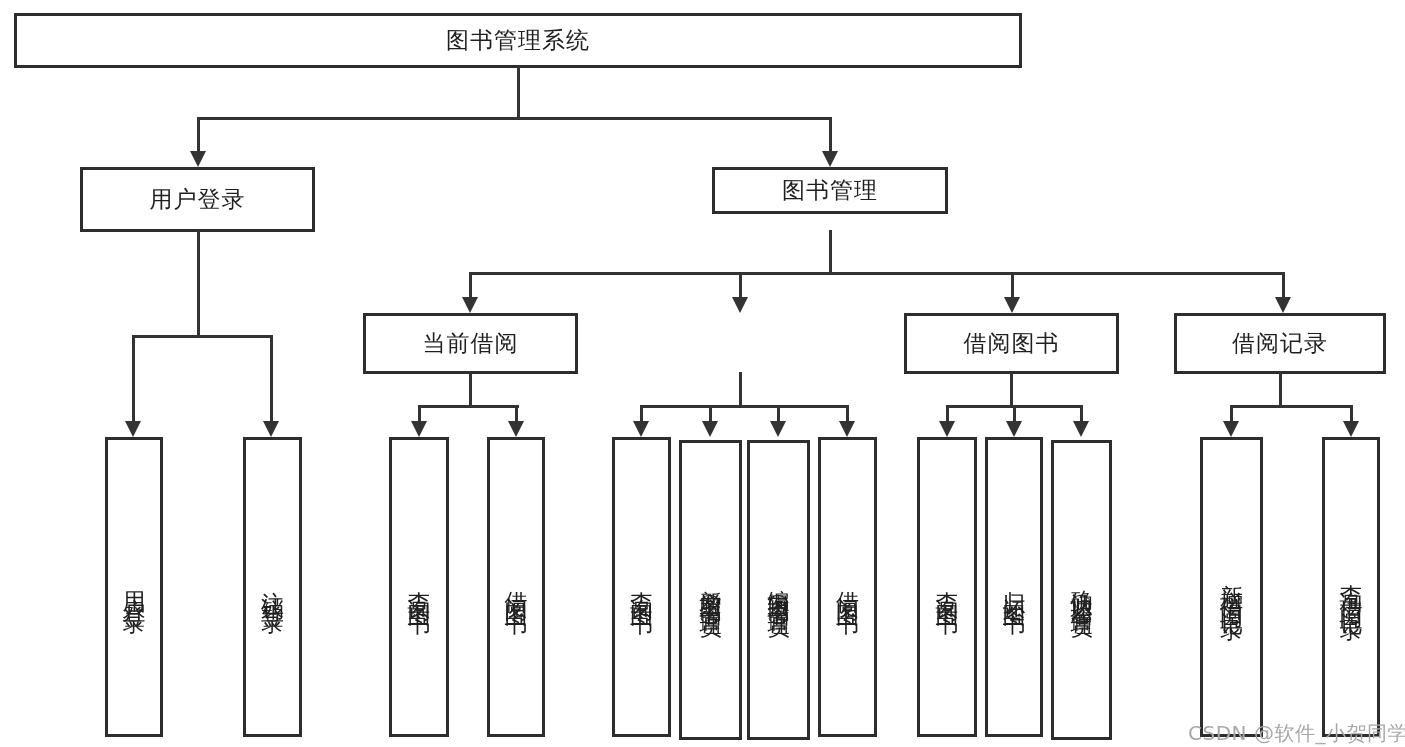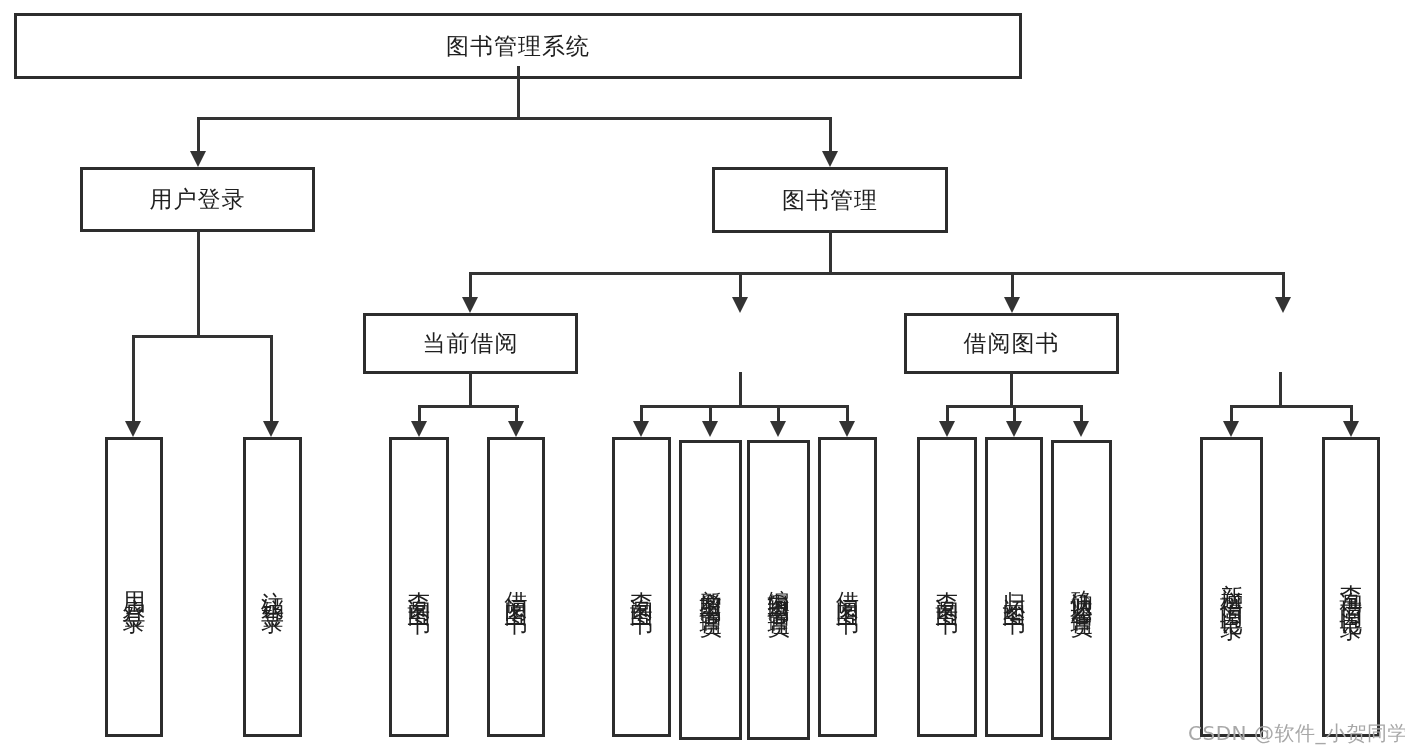--- a/index.html
+++ b/index.html
@@ -45,35 +45,35 @@
     color:#a8a8a8;
     letter-spacing:0.5px;
     white-space:nowrap;
   }
 </style>
 </head>
 <body>
 
 <div id="canvas">
 
-  <div class="box hbox" style="left:14px;top:13px;width:1008px;height:66px;">
+  <div class="box hbox" style="left:14px;top:13px;width:1008px;height:55px;">
     <span>图书管理系统</span>
   </div>
 
   <div class="vl" style="left:517px;top:66px;height:53px;"></div>
   <div class="hl" style="left:197px;top:117px;width:635px;"></div>
   <div class="vl" style="left:197px;top:117px;height:36px;"></div>
   <div class="ah" style="left:190px;top:151px;"></div>
   <div class="vl" style="left:829px;top:117px;height:36px;"></div>
   <div class="ah" style="left:822px;top:151px;"></div>
 
   <div class="box hbox" style="left:80px;top:167px;width:235px;height:65px;">
     <span>用户登录</span>
   </div>
-  <div class="box hbox" style="left:712px;top:167px;width:236px;height:66px;">
+  <div class="box hbox" style="left:712px;top:167px;width:236px;height:47px;">
     <span>图书管理</span>
   </div>
 
   <div class="vl" style="left:197px;top:230px;height:107px;"></div>
   <div class="hl" style="left:132px;top:335px;width:141px;"></div>
   <div class="vl" style="left:132px;top:335px;height:90px;"></div>
   <div class="ah" style="left:125px;top:421px;"></div>
   <div class="vl" style="left:270px;top:335px;height:90px;"></div>
   <div class="ah" style="left:263px;top:421px;"></div>
 
@@ -86,20 +86,23 @@
   <div class="vl" style="left:1011px;top:272px;height:28px;"></div>
   <div class="ah" style="left:1004px;top:297px;"></div>
   <div class="vl" style="left:1282px;top:272px;height:28px;"></div>
   <div class="ah" style="left:1275px;top:297px;"></div>
 
   <div class="box hbox" style="left:363px;top:313px;width:215px;height:61px;">
     <span>当前借阅</span>
   </div>
   <div class="box hbox" style="left:904px;top:313px;width:215px;height:61px;">
     <span>借阅图书</span>
+  </div>
+  <div class="box hbox" style="left:1174px;top:313px;width:212px;height:61px;">
+    <span>借阅记录</span>
   </div>
 
   <div class="vl" style="left:469px;top:372px;height:35px;"></div>
   <div class="hl" style="left:418px;top:405px;width:101px;"></div>
   <div class="vl" style="left:418px;top:405px;height:20px;"></div>
   <div class="ah" style="left:411px;top:421px;"></div>
   <div class="vl" style="left:515px;top:405px;height:20px;"></div>
   <div class="ah" style="left:508px;top:421px;"></div>
 
   <div class="vl" style="left:739px;top:372px;height:35px;"></div>

